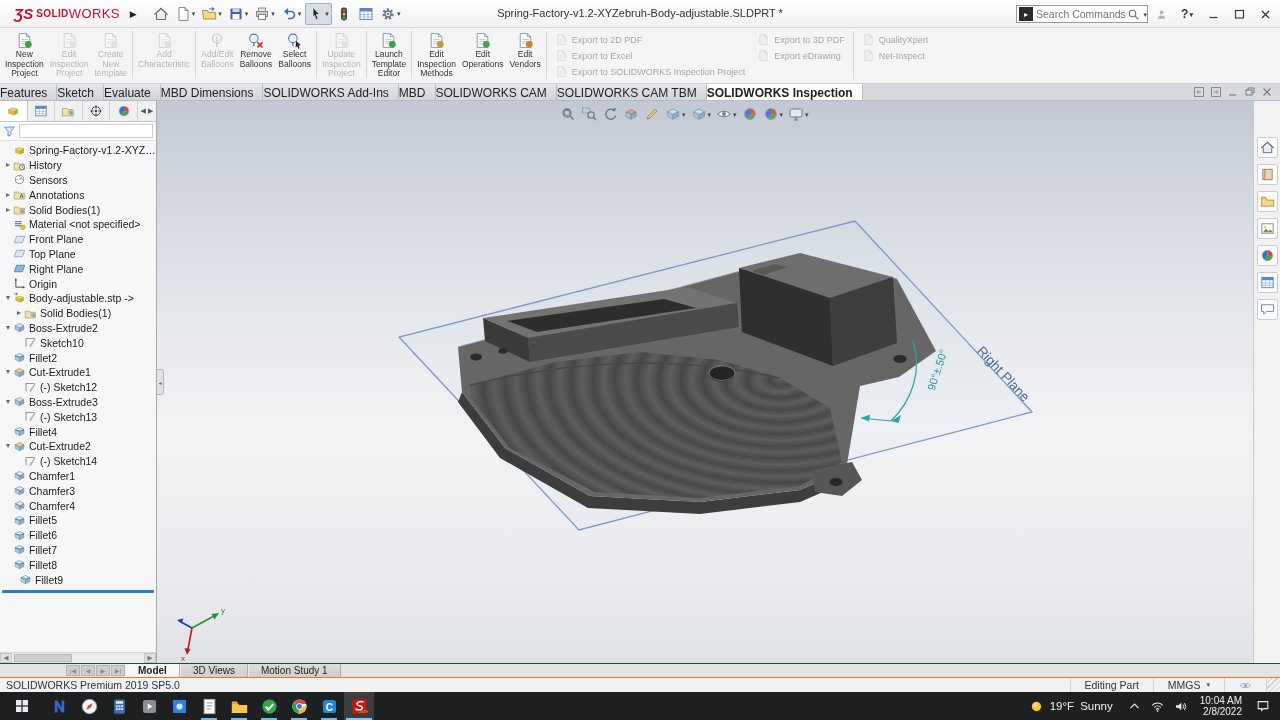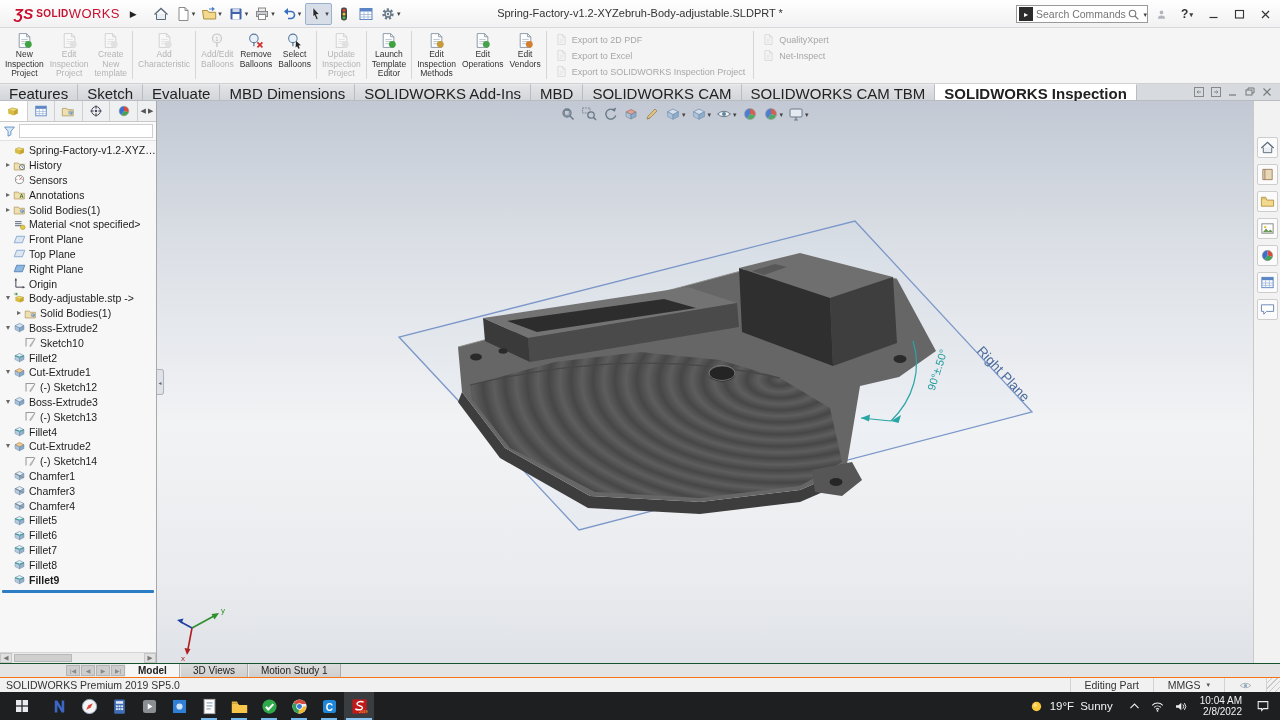--- a/index.html
+++ b/index.html
@@ -33,21 +33,21 @@
 .rlabel{font-size:8.5px;line-height:9.5px;white-space:pre-line;color:#333}
 .rbtn.disabled .rlabel{color:#b4b4b4}
 .rbtn.disabled svg{opacity:.38;filter:grayscale(1)}
 .rsep{width:1px;background:#d6d6d6;margin:2px 2px}
 .ecol{display:flex;flex-direction:column;justify-content:flex-start;padding:4px 6px 0 6px;gap:3px}
 .erow{display:flex;align-items:center;gap:4px;height:13px}
 .erow svg{width:13px;height:13px;opacity:.45}
 .erow span{font-size:9px;color:#a7a7a7;white-space:nowrap}
 
 #tabrow{position:absolute;left:0;top:84px;width:1280px;height:17px;background:#d7dade;display:flex;align-items:stretch;border-bottom:1px solid #b8bbc0}
-.ctab{padding:1px 9px 0 9px;font-size:15px;color:#222;border-right:1px solid #b9bcc1;border-top:1px solid #e8eaec;background:linear-gradient(#e3e5e8,#d2d5d9);display:flex;align-items:center;white-space:nowrap}
+.ctab{padding:1px 9px 0 0;font-size:12px;color:#222;border-right:1px solid #b9bcc1;border-top:1px solid #e8eaec;background:linear-gradient(#e3e5e8,#d2d5d9);display:flex;align-items:center;white-space:nowrap}
 .ctab.active{background:#fff;font-weight:bold;border-top:1px solid #fff;margin-top:0}
 #doc-controls{margin-left:auto;display:flex;align-items:center;gap:7px;padding-right:8px;color:#777}
 #doc-controls svg{width:10px;height:10px}
 
 #main{position:absolute;left:0;top:101px;width:1280px;height:562px;background:#fff}
 
 #lpanel{position:absolute;left:0;top:0;width:157px;height:562px;background:#f6f6f6;border-right:1px solid #a9a9a9;display:flex;flex-direction:column}
 #ptabs{height:21px;display:flex;align-items:stretch;border-bottom:1px solid #c9c9c9;background:#eef0f2}
 .ptab{flex:1;display:flex;align-items:center;justify-content:center;border-right:1px solid #cfcfcf}
 .ptab svg{width:14px;height:14px}
@@ -625,20 +625,34 @@
         </svg>
         <span>Export to Excel</span>
       </div>
       <div class="erow">
         <svg class="ic" viewBox="0 0 16 16">
           <use href="#s-esheet"></use>
         </svg>
         <span>Export to SOLIDWORKS Inspection Project</span>
       </div>
     </div>
+    <div class="ecol">
+      <div class="erow">
+        <svg class="ic" viewBox="0 0 16 16">
+          <use href="#s-esheet"></use>
+        </svg>
+        <span>Export to 3D PDF</span>
+      </div>
+      <div class="erow">
+        <svg class="ic" viewBox="0 0 16 16">
+          <use href="#s-esheet"></use>
+        </svg>
+        <span>Export eDrawing</span>
+      </div>
+    </div>
     <div class="rsep"></div>
     <div class="ecol">
       <div class="erow">
         <svg class="ic" viewBox="0 0 16 16">
           <use href="#s-esheet"></use>
         </svg>
         <span>QualityXpert</span>
       </div>
       <div class="erow">
         <svg class="ic" viewBox="0 0 16 16">
@@ -915,21 +929,21 @@
           </svg>
           <span class="tlabel">Fillet7</span>
         </div>
         <div class="trow" style="padding-left: 3px;">
           <span class="arr"></span>
           <svg class="ic" viewBox="0 0 16 16">
             <use href="#s-fillet"></use>
           </svg>
           <span class="tlabel">Fillet8</span>
         </div>
-        <div class="trow" style="padding-left: 3px; font-weight: bold;">
+        <div class="trow" style="padding-left: 9px;">
           <span class="arr"></span>
           <svg class="ic" viewBox="0 0 16 16">
             <use href="#s-fillet"></use>
           </svg>
           <span class="tlabel">Fillet9</span>
         </div>
         <div id="rollback"></div>
       </div>
     <div id="lpanel-scroll">
       <span class="sbtn">◀</span>

